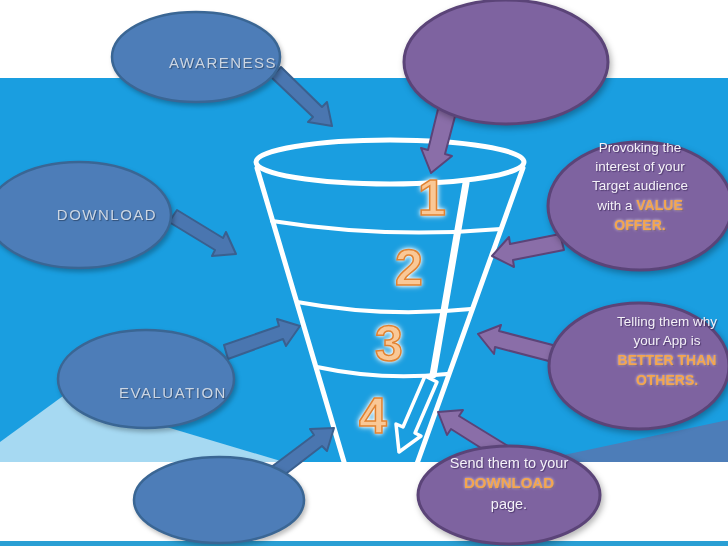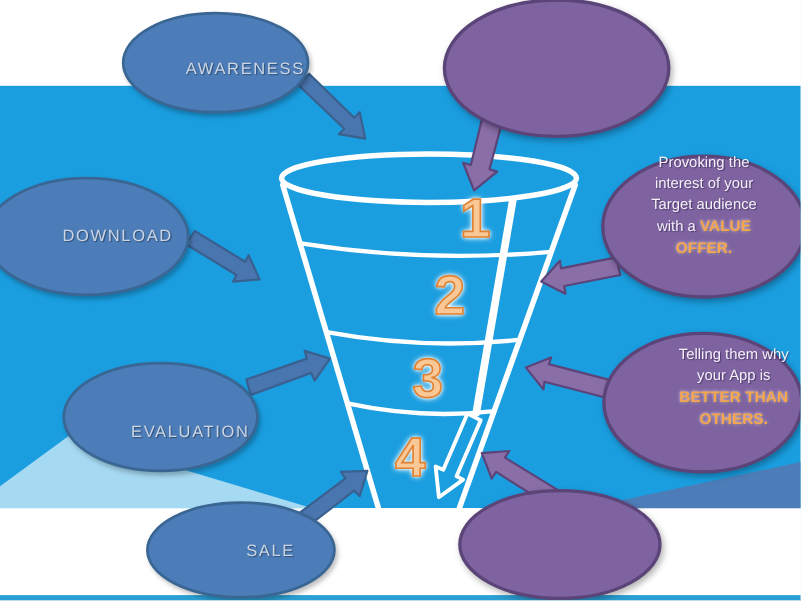--- a/index.html
+++ b/index.html
@@ -75,31 +75,35 @@
       <ellipse cx="506" cy="62" rx="102" ry="62"></ellipse>
       <ellipse cx="640" cy="206" rx="92" ry="64"></ellipse>
       <ellipse cx="639" cy="366" rx="90" ry="63"></ellipse>
       <ellipse cx="509" cy="495" rx="91" ry="49"></ellipse>
     </g>
   </svg>
 
   <div class="txt stage-label" style="left:112px;top:54px;width:168px;">AWARENESS</div>
   <div class="txt stage-label" style="left:0px;top:206px;width:160px;">DOWNLOAD</div>
   <div class="txt stage-label" style="left:62px;top:384px;width:168px;">EVALUATION</div>
-  <div class="txt stage-label" style="left:135px;top:492px;width:168px;">SALE</div>
 
   <div class="txt callout c1" style="left:411px;top:13px;width:190px;">
   </div>
   <div class="txt callout c2" style="left:583px;top:139px;width:114px;">
     <span>Provoking the interest of your Target audience with a</span>
     <span class="hl">VALUE OFFER.</span>
   </div>
   <div class="txt callout c3" style="left:608px;top:313px;width:118px;">
     <span>Telling them why your App is</span>
     <span class="hl">BETTER THAN OTHERS.</span>
   </div>
+  <div class="txt callout c4" style="left:449px;top:453px;width:120px;">
+    <span>Send them to your</span>
+    <span class="hl">DOWNLOAD</span>
+    <span>page.</span>
+  </div>
 
   <div class="txt fnum" style="left:407px;top:171px;width:50px;">1</div>
   <div class="txt fnum" style="left:384px;top:241px;width:50px;">2</div>
   <div class="txt fnum" style="left:364px;top:317px;width:50px;">3</div>
   <div class="txt fnum" style="left:348px;top:389px;width:50px;">4</div>
 
 </div>
 
 </body></html>

